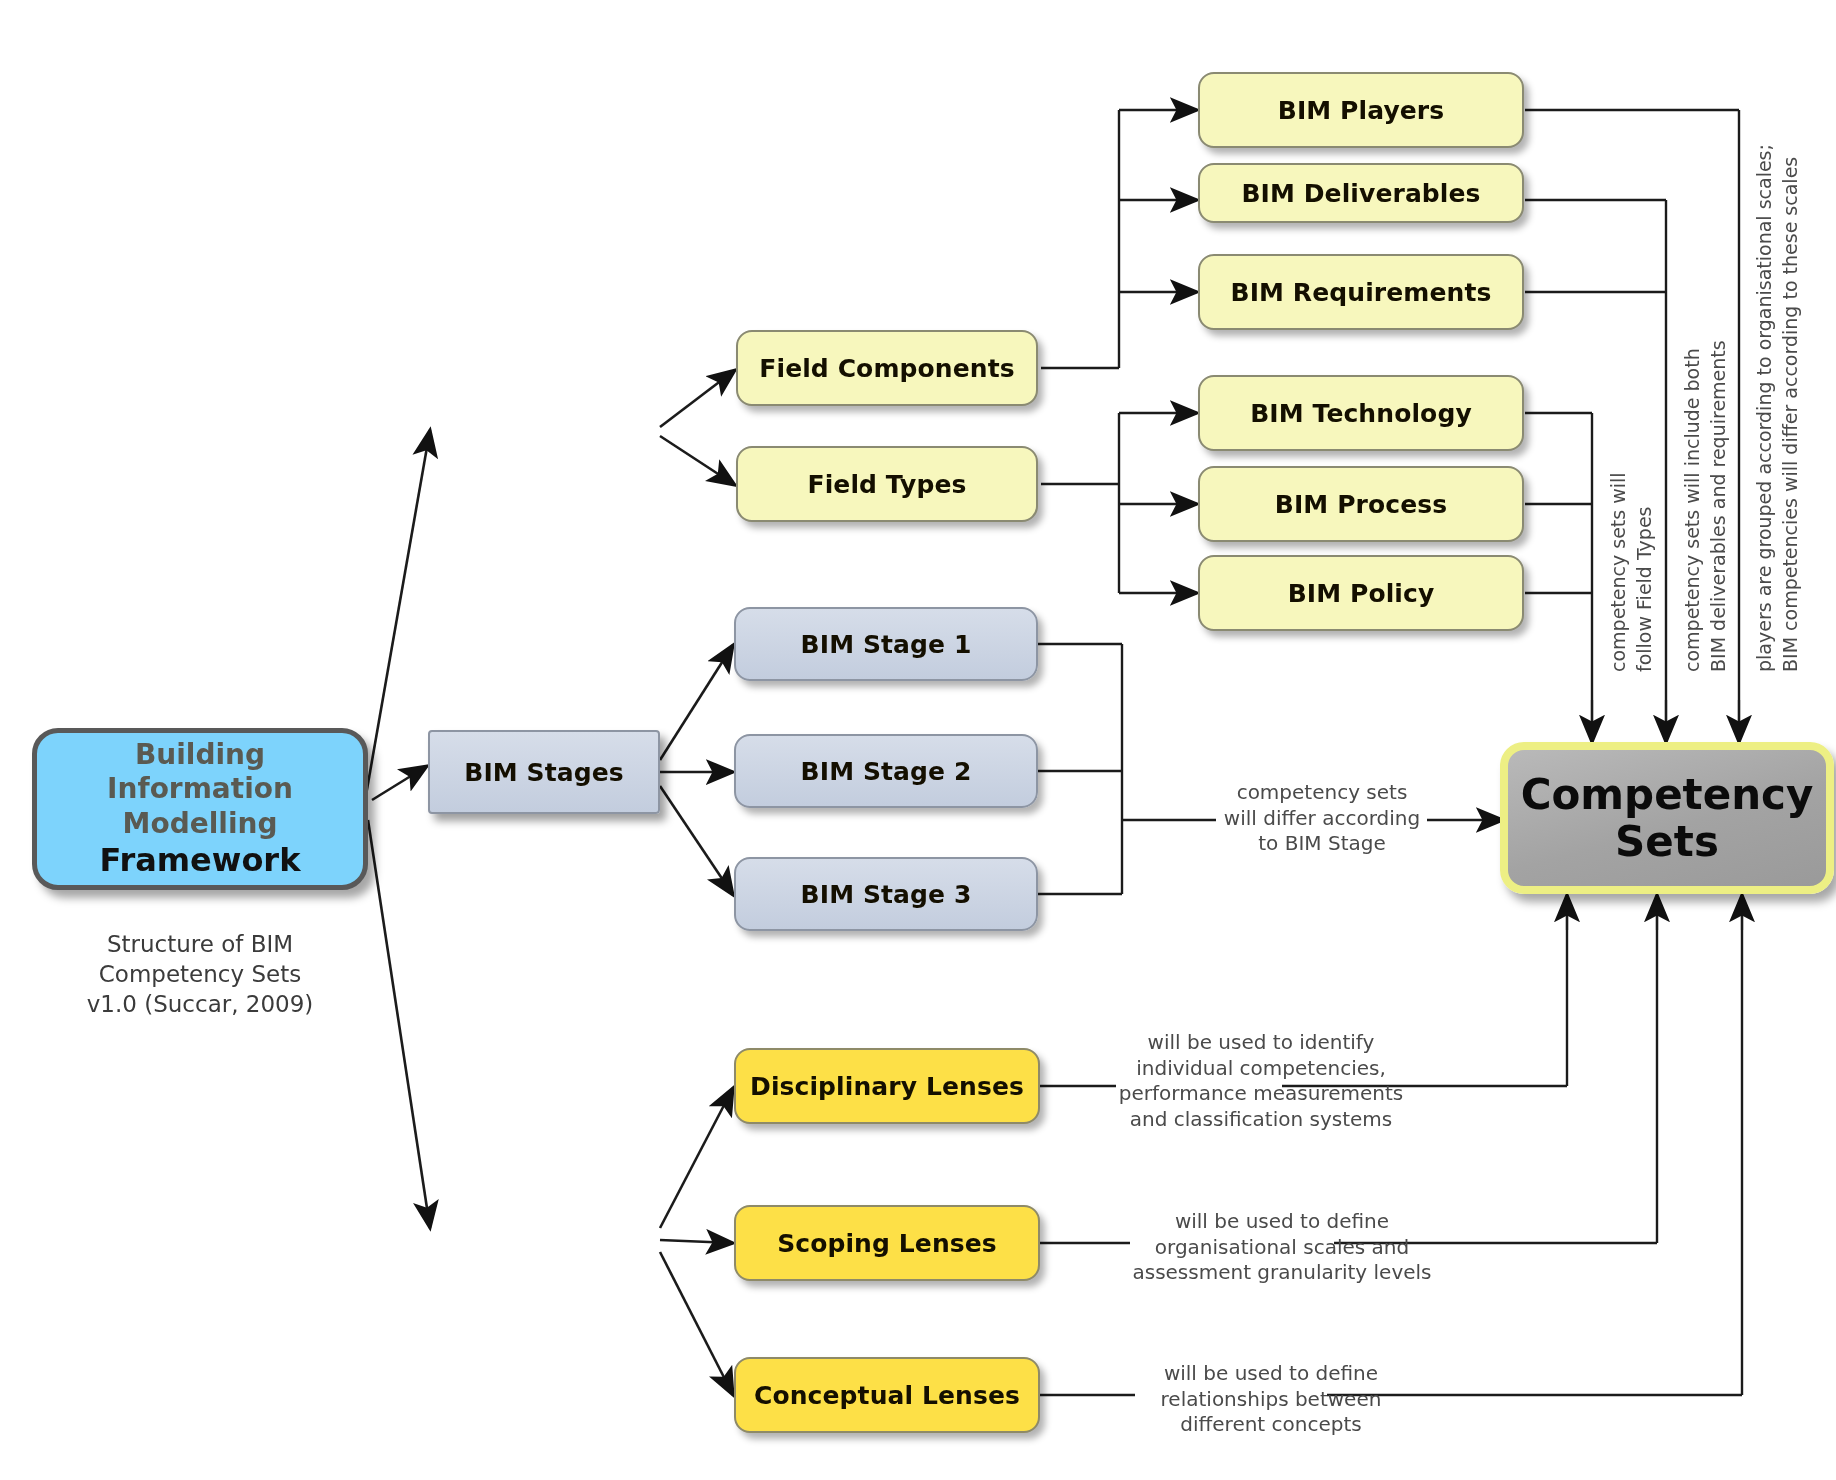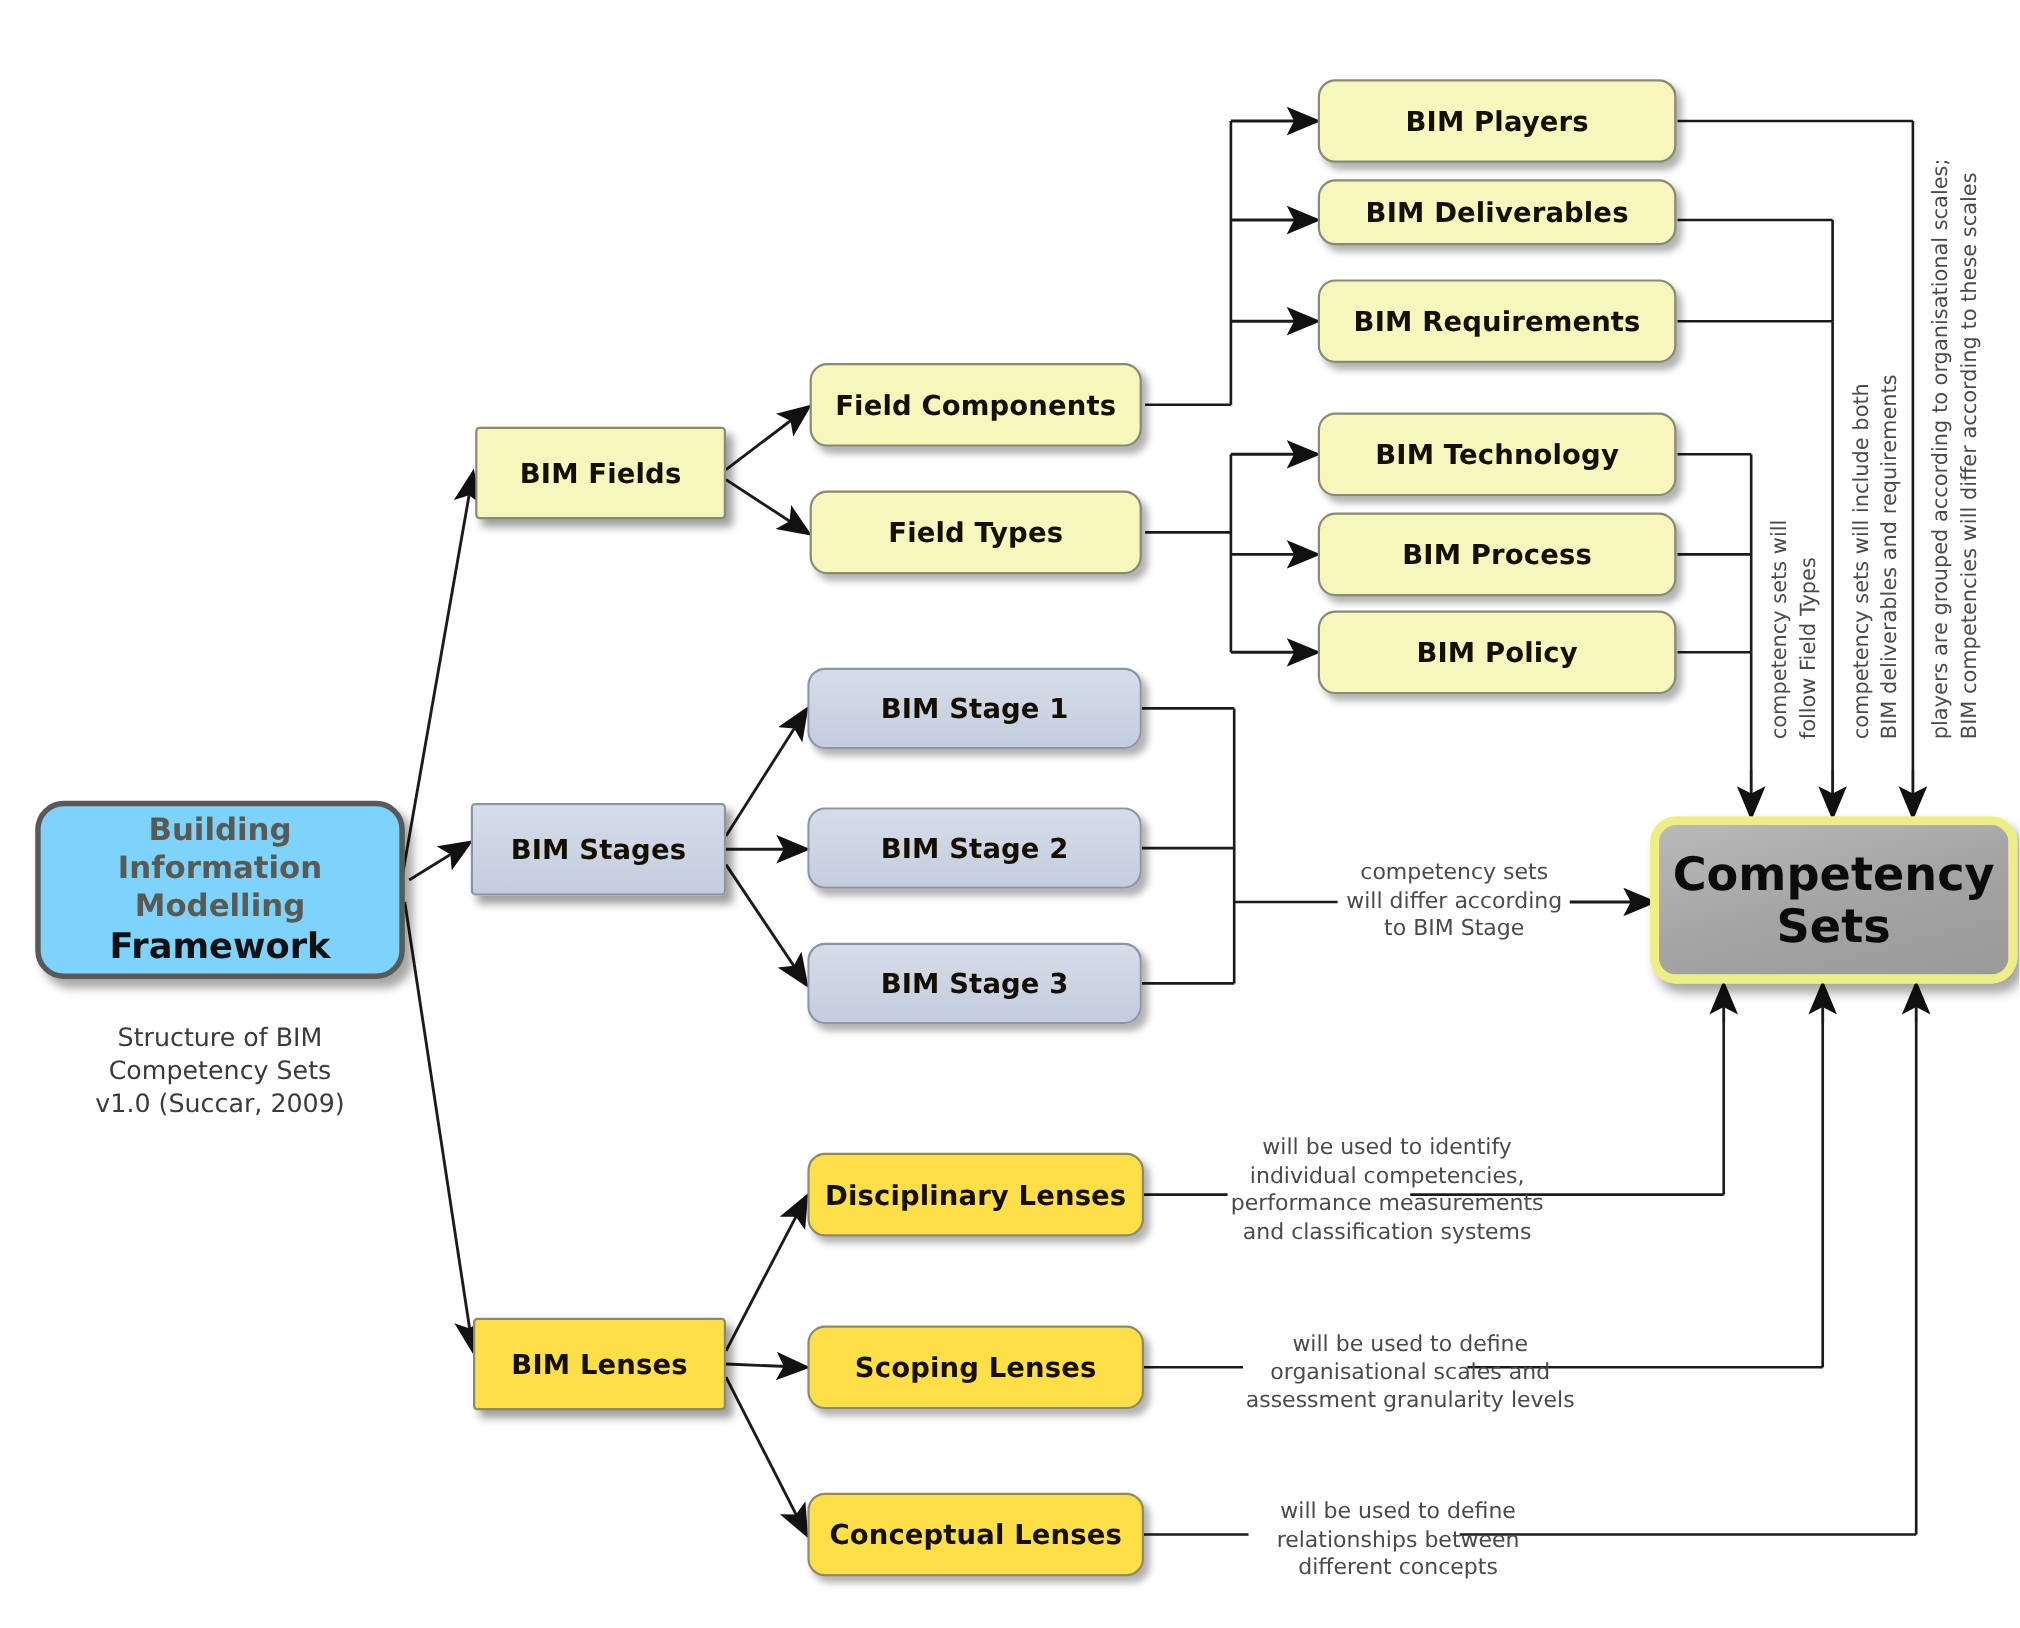--- a/index.html
+++ b/index.html
@@ -131,31 +131,25 @@
       <div>Modelling</div>
       <div class="last">Framework</div>
     </div>
   </div>
   <div class="caption" style="left:32px;top:930px;width:336px;">
     <div>Structure of BIM</div>
     <div>Competency Sets</div>
     <div>v1.0 (Succar, 2009)</div>
   </div>
 
-  <div class="node n-yellow n-parent" style="left:432px;top:388px;width:228px;height:84px;">
-      <span>BIM Fields</span>
-    </div>
 
   <div class="node n-blue n-parent" style="left:428px;top:730px;width:232px;height:84px;">
       <span>BIM Stages</span>
     </div>
 
-  <div class="node n-tan n-parent" style="left:430px;top:1198px;width:230px;height:84px;">
-      <span>BIM Lenses</span>
-    </div>
 
   <div class="node n-yellow" style="left:736px;top:330px;width:302px;height:76px;">
       <span>Field Components</span>
     </div>
   <div class="node n-yellow" style="left:736px;top:446px;width:302px;height:76px;">
       <span>Field Types</span>
     </div>
 
   <div class="node n-yellow" style="left:1198px;top:72px;width:326px;height:76px;">
       <span>BIM Players</span>

